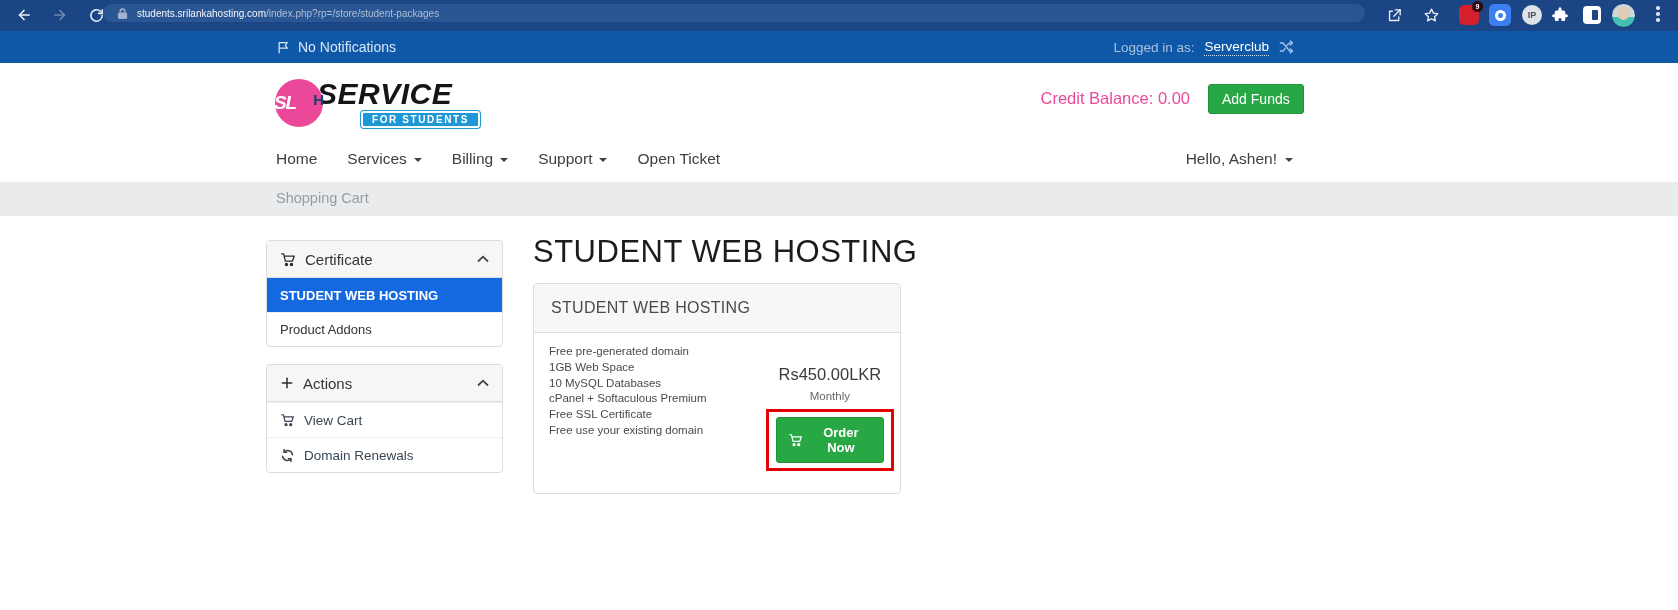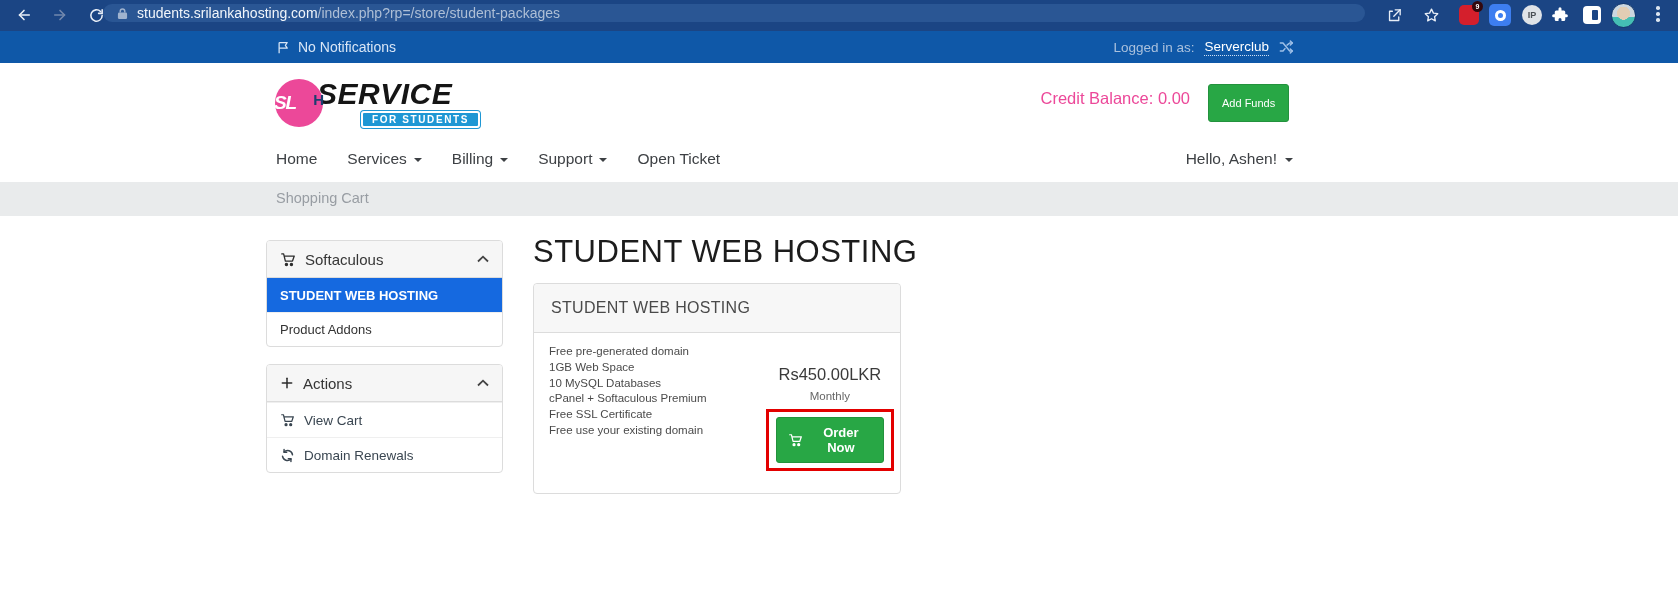--- a/index.html
+++ b/index.html
@@ -11,21 +11,21 @@
     overflow: hidden;
   }
   .abs { position: absolute; }
 
   
   #chrome { top:0; left:0; width:1678px; height:31px; background:#1b4584; }
   .chrome-icon { position:absolute; top:5px; width:20px; height:20px; display:flex; align-items:center; justify-content:center; }
   #omnibox {
     position:absolute; left:103px; top:4px; width:1262px; height:18px;
     background:#2a5694; border-radius:12px; display:flex; align-items:center;
-    padding:0 14px; color:#f2f6fb; font-size:14px; white-space:nowrap; overflow:hidden;
+    padding:0 14px; color:#f2f6fb; font-size:10px; white-space:nowrap; overflow:hidden;
   }
   #omnibox .url-path { color:#aebfd6; }
   #omnibox .lock { margin-right:9px; display:flex; }
   .ext-red { position:absolute; top:5px; width:20px; height:20px; background:#d41f2c; border-radius:5px; transform:rotate(0deg); }
   .ext-red .badge {
     position:absolute; right:-4px; top:-4px; width:11px; height:11px; background:#33080d;
     color:#fff; font-size:7px; font-weight:bold; border-radius:50%;
     display:flex; align-items:center; justify-content:center;
   }
   .ext-blue { position:absolute; top:4px; width:22px; height:22px; background:#3d7ef0; border-radius:5px; display:flex; align-items:center; justify-content:center; }
@@ -53,21 +53,21 @@
   #logo-circle { position:absolute; left:0; top:3px; width:48px; height:48px; border-radius:50%;
     background:#ec4899; display:flex; align-items:center; justify-content:center; z-index:2;gap:16px; }
   #logo-circle .sl { color:#fff; font-weight:bold; font-style:italic; font-size:19px; letter-spacing:-1px; }
   #logo-circle .h { color:#1b3e6f; font-weight:bold; font-size:15px; margin-left:1px; margin-top:-8px; }
   #logo-title { position:absolute; left:42px; top:1px; font-size:30px; font-weight:bold; font-style:italic; color:#151515; letter-spacing:0.5px; white-space:nowrap; }
   #logo-tagline { position:absolute; left:86px; top:35px; background:#1e97d4; border:2px solid #ffffff; box-shadow:0 0 0 1px #1e97d4;
     color:#fff; font-size:10px; font-weight:bold; letter-spacing:1.6px; padding:1px 9px; border-radius:3px; white-space:nowrap; }
   #credit-balance { left:1000px; top:89px; width:190px; text-align:right; font-size:16.5px; color:#ec4899; white-space:nowrap; }
   .btn-green { background:#28a745; border:1px solid #23923d; color:#ffffff; border-radius:3px; cursor:pointer;
     font-family:"Liberation Sans","DejaVu Sans",sans-serif; }
-  #add-funds { position:absolute; left:1208px; top:84px; height:38px; padding:0 13px; font-size:11px; }
+  #add-funds { position:absolute; left:1208px; top:84px; height:30px; padding:0 13px; font-size:14px; }
 
   
   #main-nav { left:276px; top:150px; display:flex; gap:30px; font-size:15.5px; color:#3d4044; }
   .nav-item { display:flex; align-items:center; gap:7px; cursor:pointer; white-space:nowrap; }
   .caret { width:0; height:0; border-left:4px solid transparent; border-right:4px solid transparent; border-top:4.5px solid #3d4044; margin-top:2px; }
   #nav-user { position:absolute; right:385px; top:150px; font-size:15.5px; color:#3d4044; display:flex; align-items:center; gap:8px; cursor:pointer; white-space:nowrap; }
 
   
   #breadcrumb-bar { left:0; top:182px; width:1678px; height:34px; background:#e9ebec; }
   #breadcrumb-bar .crumb { position:absolute; left:276px; top:8px; font-size:14.5px; color:#989da3; }
@@ -237,21 +237,21 @@
 
 <div id="categories-card" class="side-card">
   <div class="card-hd">
     <span>
       <svg width="16" height="15" viewBox="0 0 24 24" fill="none" stroke="#2d2d2d" stroke-width="2.1" stroke-linecap="round" stroke-linejoin="round">
           <path d="M2 3h3l2.8 11.5h11.4L22 6.5H6"></path>
           <circle cx="9.5" cy="20" r="1.7" fill="#2d2d2d"></circle>
           <circle cx="17.5" cy="20" r="1.7" fill="#2d2d2d"></circle>
         </svg>
     </span>
-    <span>Softaculous</span>
+    <span>Certificate</span>
     <span class="spacer"></span>
     <span>
       <svg width="12" height="8" viewBox="0 0 12 8" fill="none" stroke="#444" stroke-width="1.8">
           <path d="M1 6.5L6 1.7 11 6.5"></path>
         </svg>
     </span>
   </div>
   <div class="side-item active">
     <span>STUDENT WEB HOSTING</span>
   </div>

